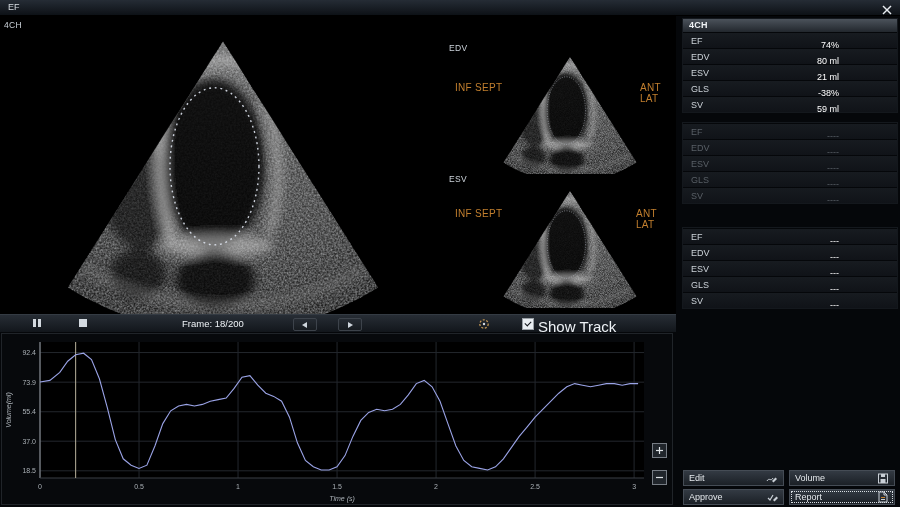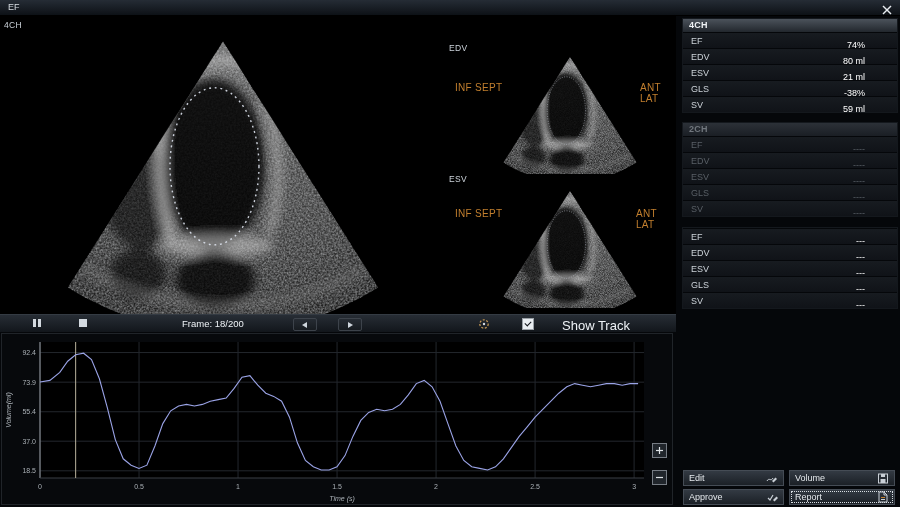--- a/index.html
+++ b/index.html
@@ -19,36 +19,36 @@
   .playbar{position:absolute;left:0;top:314px;width:676px;height:17px;
            background:linear-gradient(#272d35,#12161b);border-top:1px solid #343b43;}
   .pbtn{position:absolute;top:2px;width:18px;height:12px;display:flex;align-items:center;justify-content:center;cursor:pointer;}
   .stepbtn{position:absolute;top:3px;width:22px;height:11px;border:1px solid #3d434b;border-radius:2px;
            background:linear-gradient(#262c33,#171b20);display:flex;align-items:center;justify-content:center;cursor:pointer;}
   .toolbtn{position:absolute;top:2px;width:14px;height:13px;display:flex;align-items:center;justify-content:center;cursor:pointer;}
   .frame-text{position:absolute;left:182px;top:3px;font-size:9.5px;color:#eef2f6;}
   .checkbox{position:absolute;left:522px;top:3px;width:10px;height:10px;background:#e9edf1;border:1px solid #9aa0a6;cursor:pointer;}
   .checkbox.checked::after{content:"";position:absolute;left:2px;top:1.5px;width:5px;height:3px;
            border-left:1.6px solid #10141a;border-bottom:1.6px solid #10141a;transform:rotate(-45deg);}
-  .cb-label{position:absolute;left:538px;top:3px;font-size:13px;color:#eef2f6;margin-left:24px;}
+  .cb-label{position:absolute;left:538px;top:3px;font-size:15px;color:#eef2f6;}
   
   .chartpanel{position:absolute;left:1px;top:333px;width:672px;height:172px;background:#07090c;
               border:1px solid #202429;box-sizing:border-box;}
   #chart{position:absolute;left:0;top:0;}
   .zbtn{position:absolute;right:5px;width:13px;height:13px;background:#20252b;border:1px solid #767c84;
         display:flex;align-items:center;justify-content:center;cursor:pointer;}
   
   .sidebar{position:absolute;left:678px;top:16px;width:222px;height:489px;background:#05070a;}
   .panel{position:absolute;left:4px;width:214px;background:#0c0f13;border:1px solid #14181d;}
   .panel-h{height:13px;background:linear-gradient(#4b525b,#22272d);color:#eef1f4;font-size:9px;font-weight:bold;
            line-height:13px;padding-left:6px;letter-spacing:.3px;}
   .prow{height:15px;display:flex;align-items:center;background:linear-gradient(#171b20,#101318);
         border-top:1px solid #05070a;font-size:9px;color:#ccd2d8;}
   .prow .pl{padding-left:8px;flex:1;}
-  .prow .pv{width:100px;text-align:right;padding-right:32px;color:#ffffff;margin-top:8px;}
+  .prow .pv{width:100px;text-align:right;padding-right:58px;color:#ffffff;margin-top:8px;}
   .panel.dis .panel-h{background:linear-gradient(#2c3138,#1a1e24);color:#70767d;}
   .panel.dis .prow{color:#595f66;}
   .panel.dis .prow .pv{color:#595f66;}
   
   .abtn{position:absolute;height:16px;background:linear-gradient(#333a43,#1b2026);border:1px solid #454c55;
         color:#e4e8ec;font-size:9px;display:flex;align-items:center;justify-content:space-between;
         padding:0 5px;box-sizing:border-box;cursor:pointer;gap:44px;}
   .abtn.focused{outline:1px dotted #d8dde2;outline-offset:-3px;}
 </style>
 </head>
@@ -228,21 +228,20 @@
         <span class="pl">GLS</span>
         <span class="pv">-38%</span>
       </div>
       <div class="prow">
         <span class="pl">SV</span>
         <span class="pv">59 ml</span>
       </div>
     </div>
 
     <div class="panel dis" style="top:106px">
-      <div class="panel-h">2CH</div>
       <div class="prow">
         <span class="pl">EF</span>
         <span class="pv">----</span>
       </div>
       <div class="prow">
         <span class="pl">EDV</span>
         <span class="pv">----</span>
       </div>
       <div class="prow">
         <span class="pl">ESV</span>

